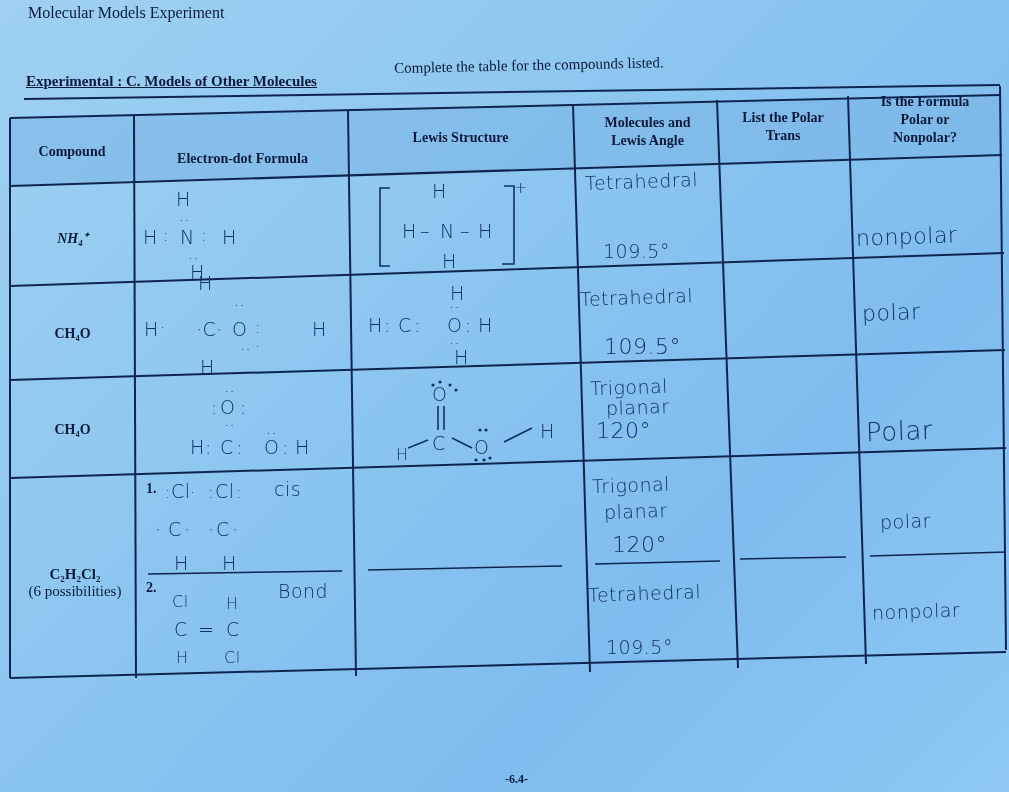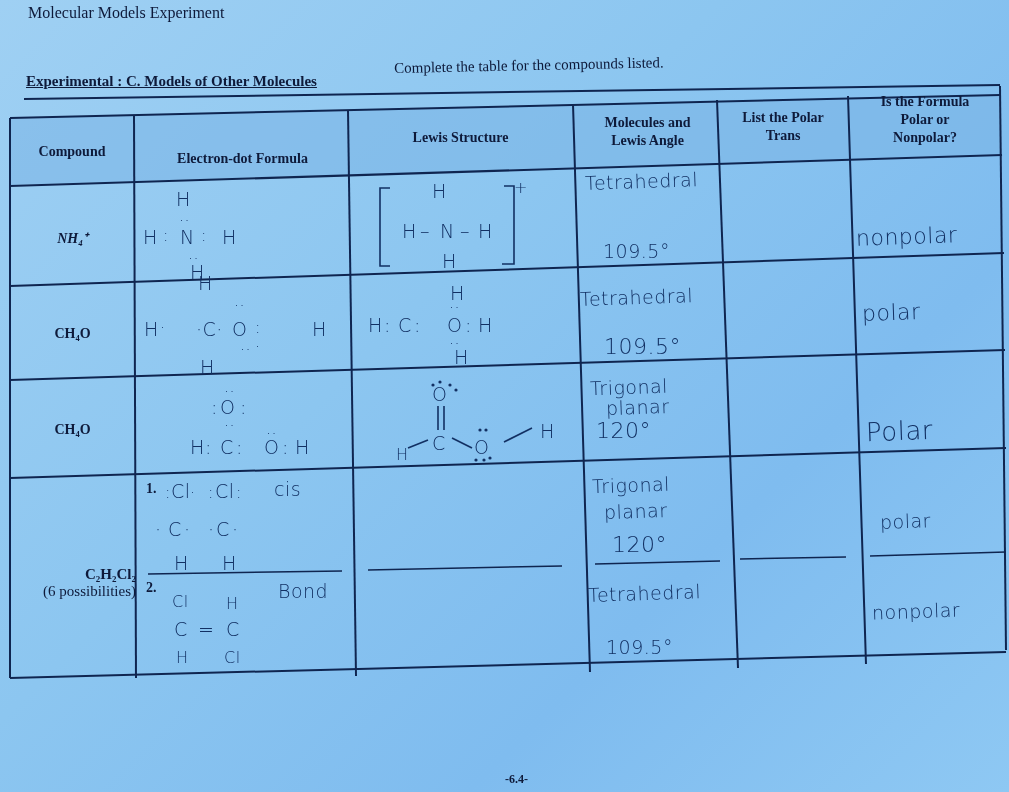--- a/index.html
+++ b/index.html
@@ -74,21 +74,21 @@
 </div>
 <div class="hdr" style="left:860px; top:93px; width:130px;">
   <div>Is the Formula</div>
   <div>Polar or</div>
   <div>Nonpolar?</div>
 </div>
 
 <div class="cmp" style="left:20px; top:228px; width:105px;font-style:italic;">NH₄⁺</div>
 <div class="cmp" style="left:20px; top:326px; width:105px;">CH₄O</div>
 <div class="cmp" style="left:20px; top:422px; width:105px;">CH₄O</div>
-<div class="cmp" style="left:14px; top:566px; width:122px; font-size:15px;text-align:right;">
+<div class="cmp" style="left:14px; top:566px; width:122px; font-size:15px;">
   <div>C₂H₂Cl₂</div>
   <div style="font-weight:normal;">(6 possibilities)</div>
 </div>
 
 <div class="mol">
   <span class="hw md" style="left:176px; top:188px;">H</span>
   <span class="hw md" style="left:143px; top:226px;">H</span>
   <span class="hw sm" style="left:163px; top:226px;">:</span>
   <span class="hw md" style="left:180px; top:226px;">N</span>
   <span class="hw sm" style="left:201px; top:226px;">:</span>

